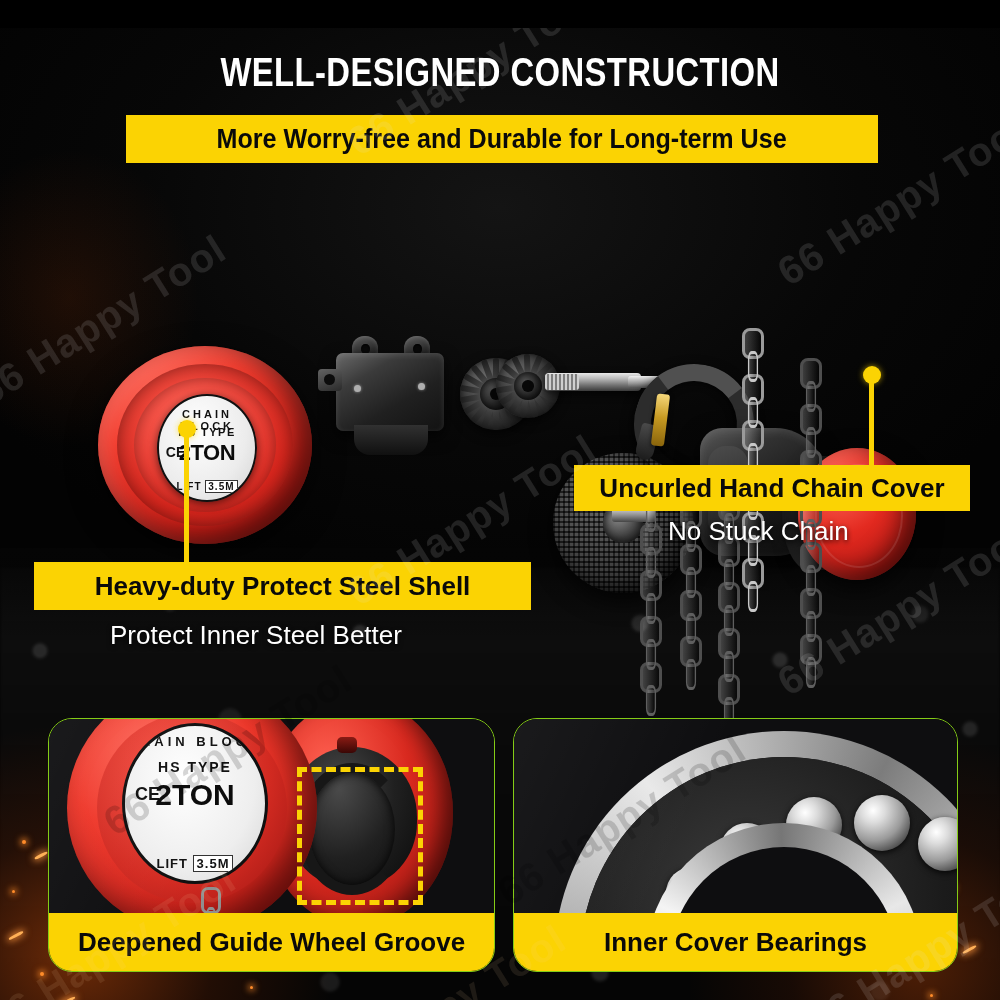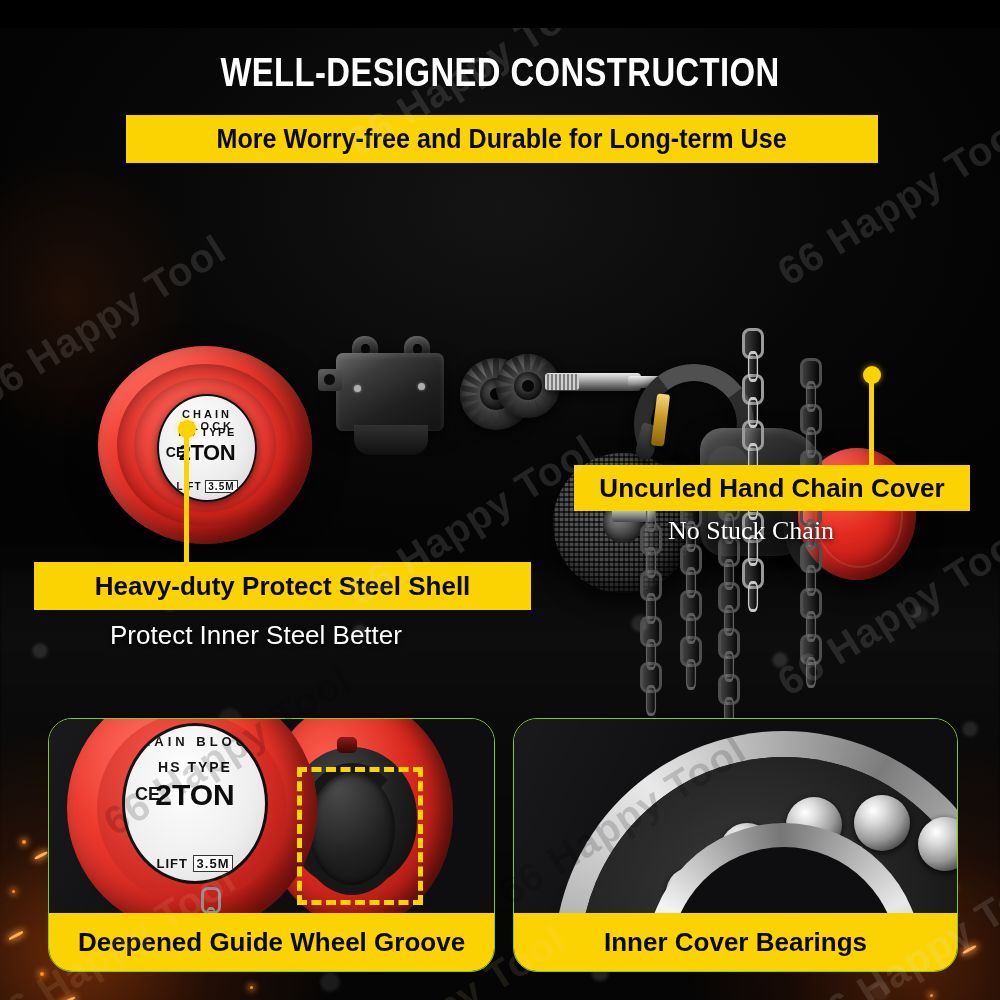--- a/index.html
+++ b/index.html
@@ -488,21 +488,21 @@
   <div class="cal-bar" style="left:34px;top:534px;width:497px;height:48px;">
     <span>Heavy-duty Protect Steel Shell</span>
   </div>
   <div class="cal-sub" style="left:110px;top:592px;">Protect Inner Steel Better</div>
 
   <div class="dot" style="left:863px;top:338px;"></div>
   <div class="leader" style="left:869px;top:346px;height:94px;"></div>
   <div class="cal-bar" style="left:574px;top:437px;width:396px;height:46px;">
     <span>Uncurled Hand Chain Cover</span>
   </div>
-  <div class="cal-sub" style="left:668px;top:488px;font-family:Liberation Serif, serif;">No Stuck Chain</div>
+  <div class="cal-sub" style="left:668px;top:488px;">No Stuck Chain</div>
 
   <div class="panels">
 
     <div class="panel left">
       <div class="panel-img">
         <div class="p-red2"></div>
         <div class="p-dark"></div>
         <div class="p-groove"></div>
         <div class="p-knob"></div>
         <div class="p-shell">

